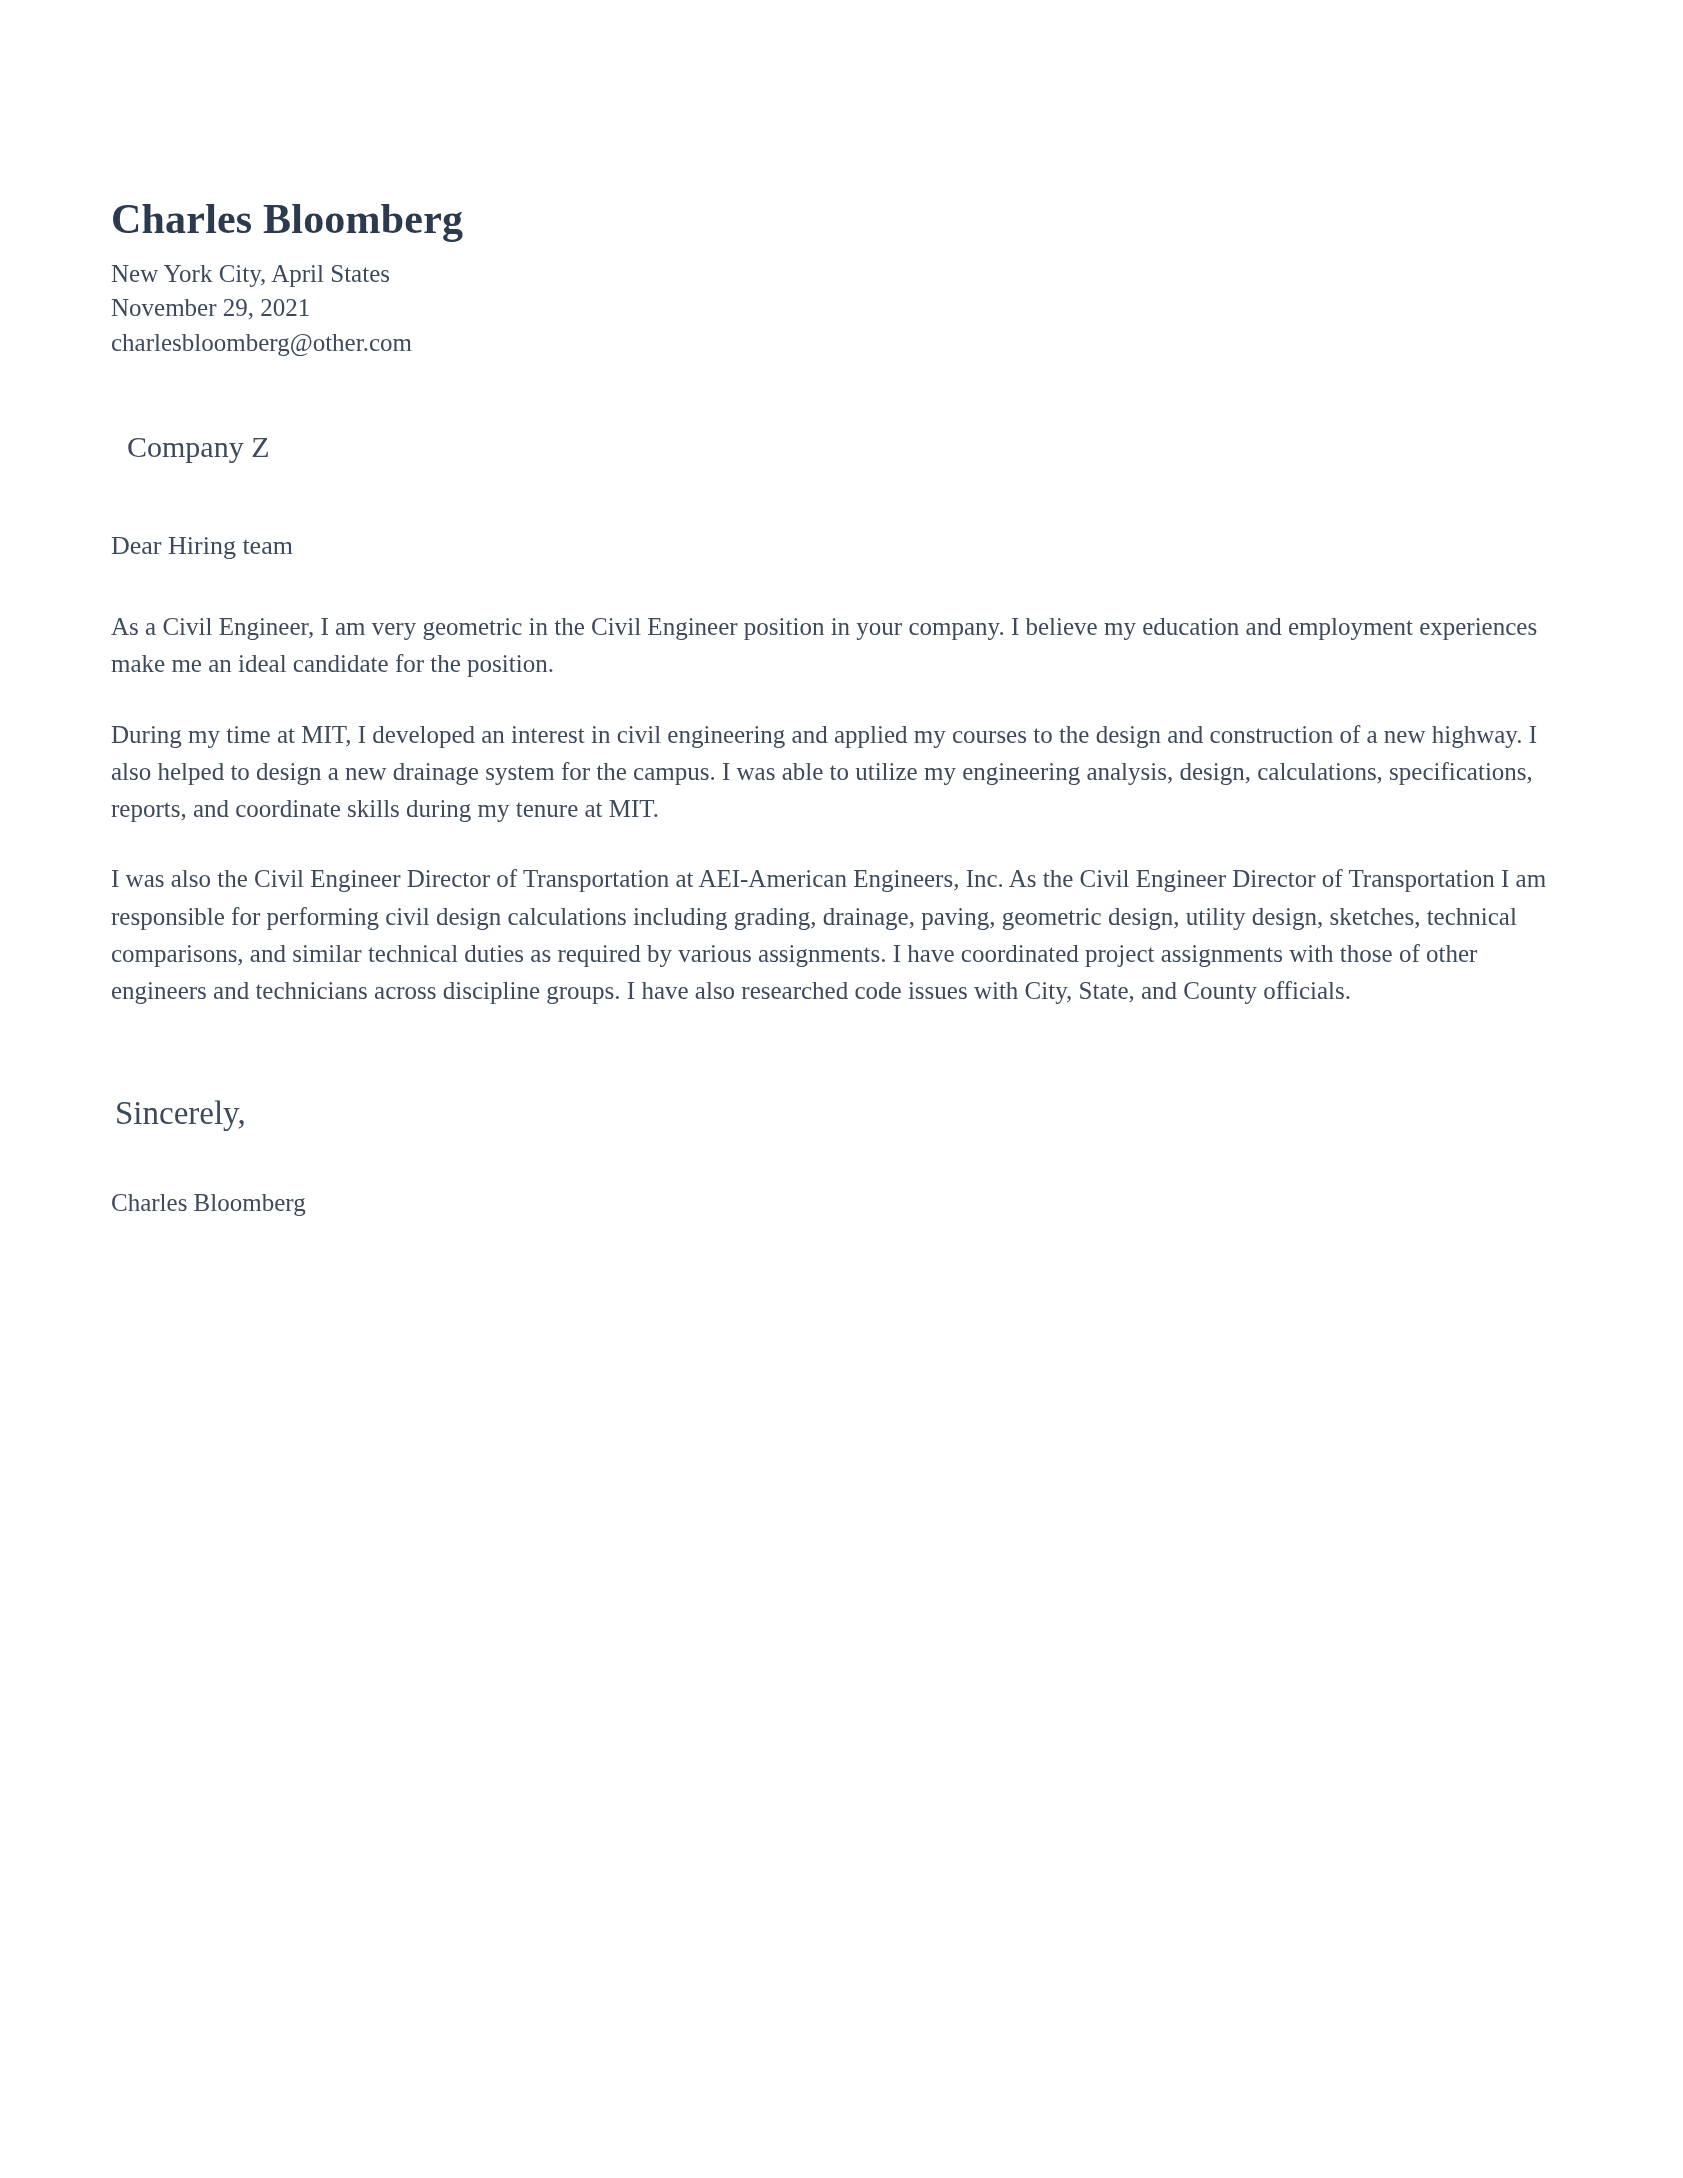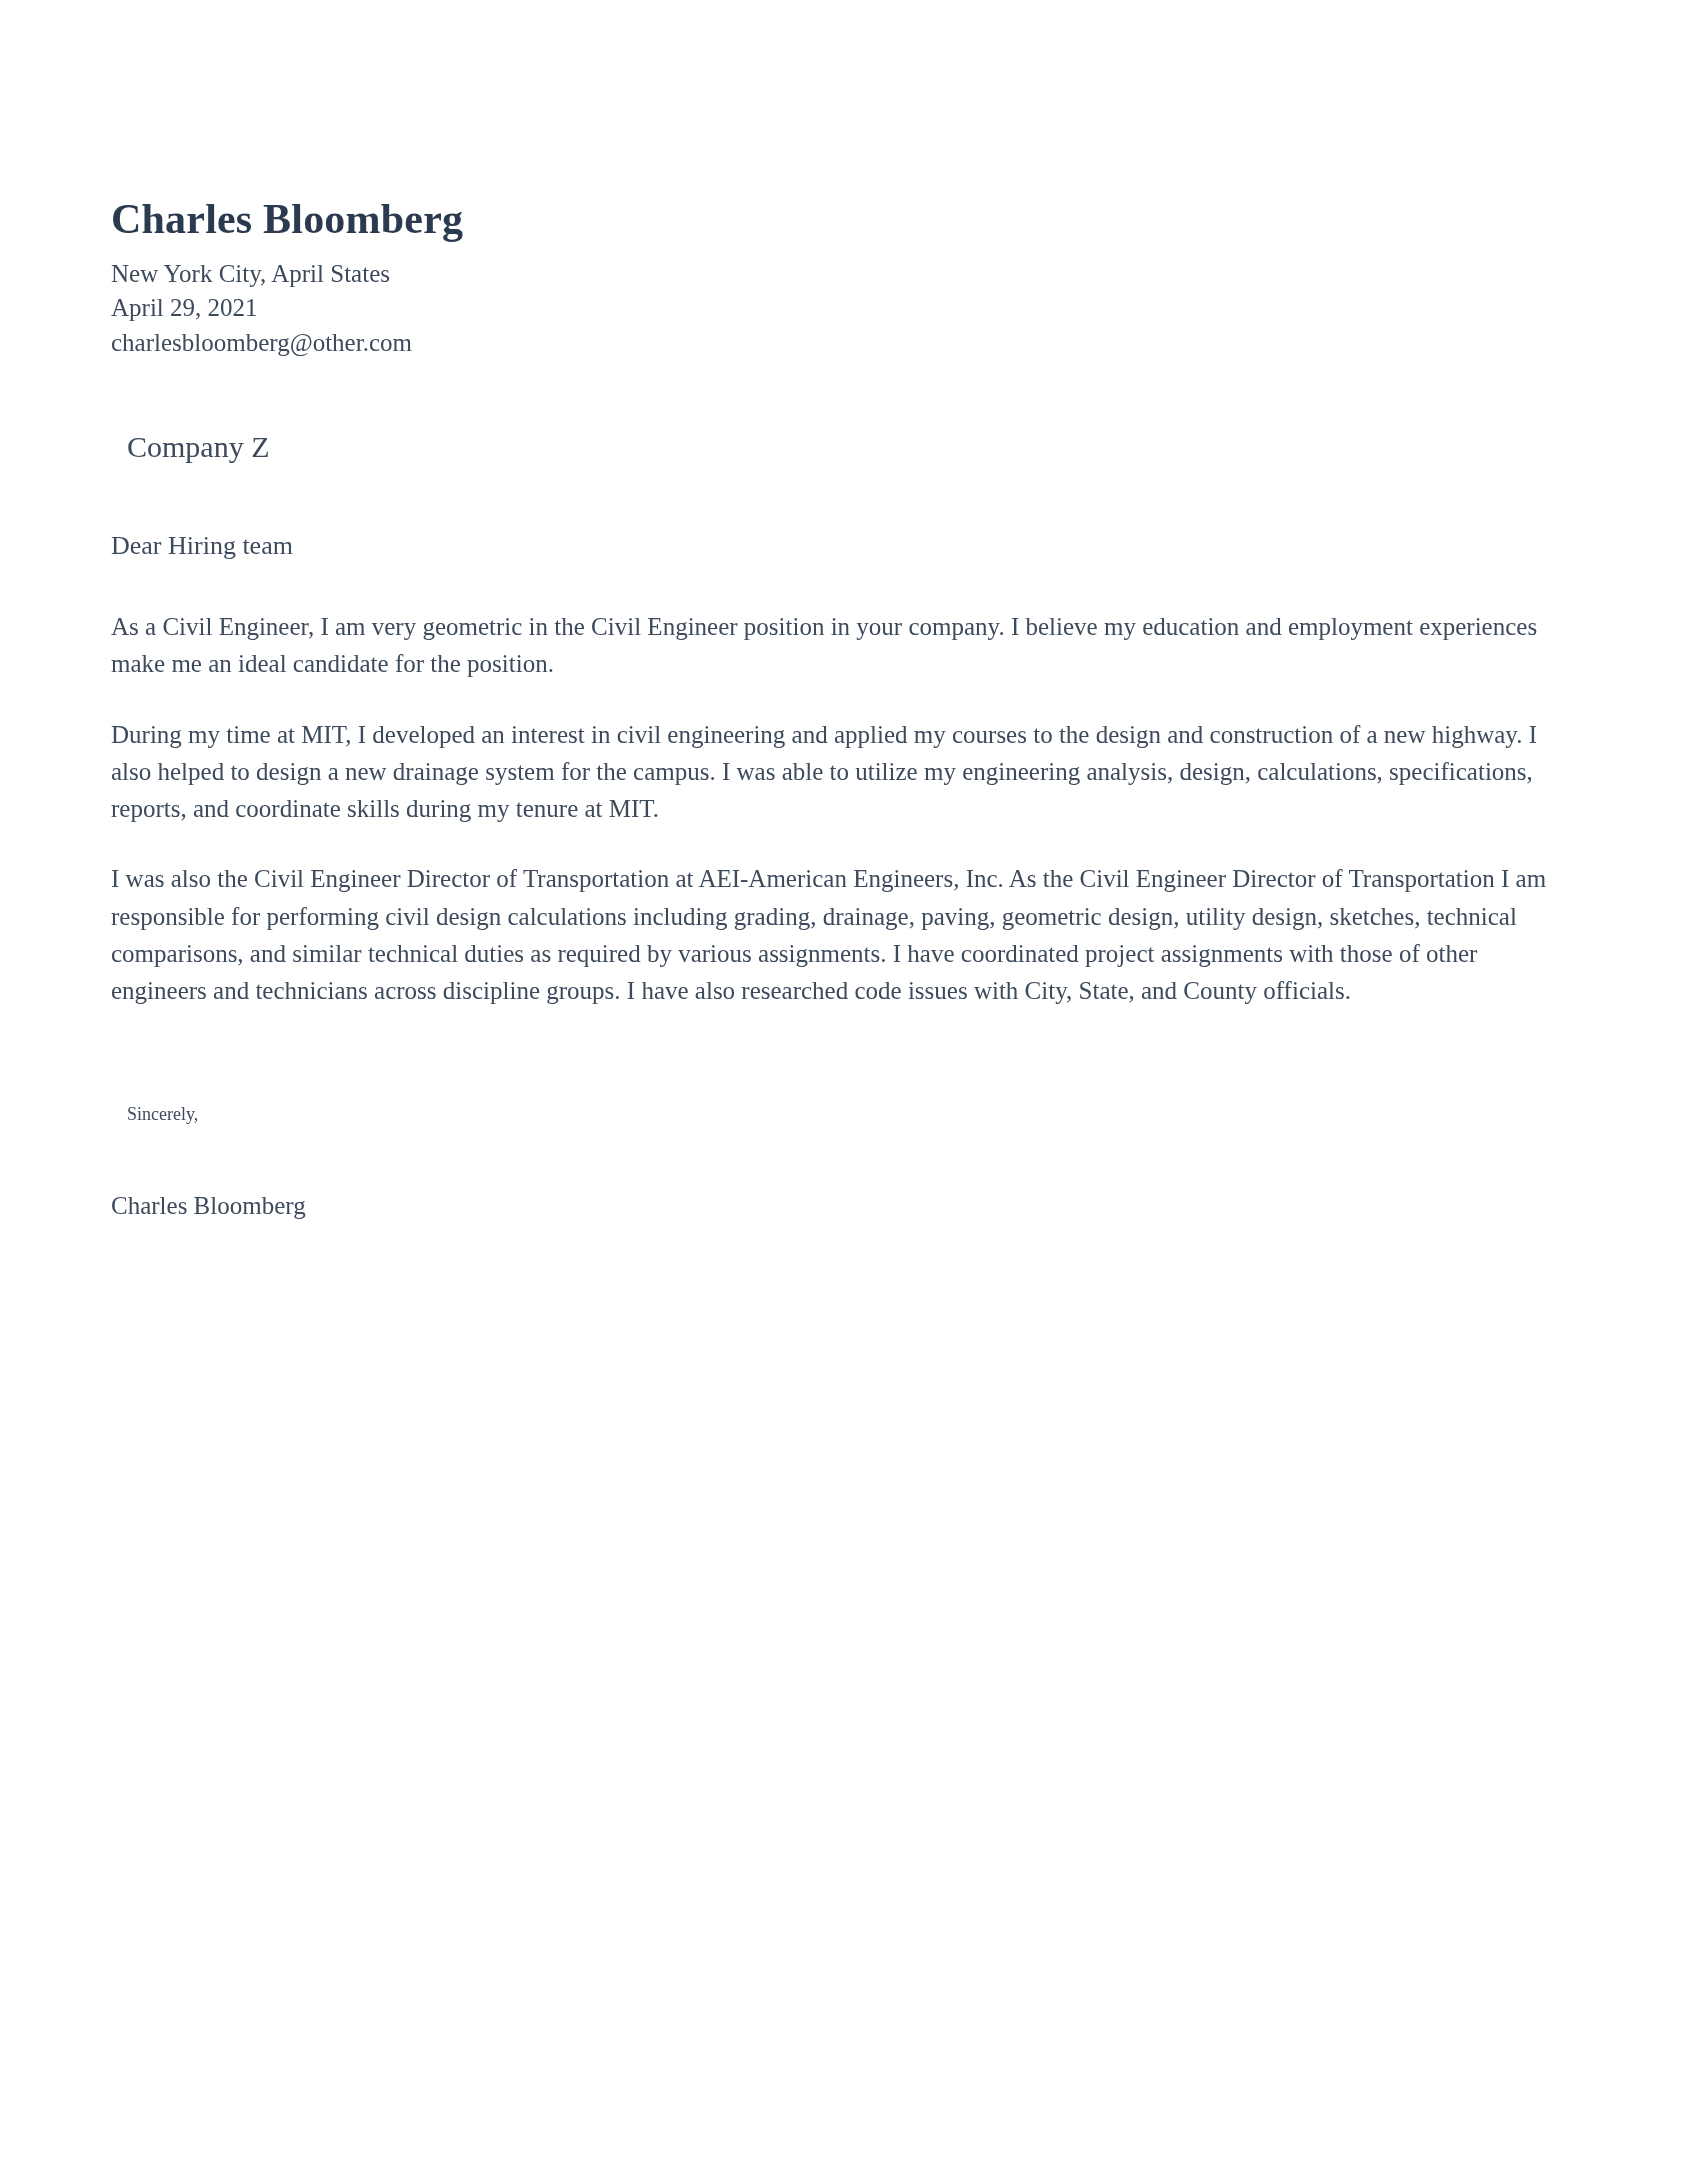--- a/index.html
+++ b/index.html
@@ -66,43 +66,43 @@
     font-size: 25px;
     line-height: 1.49;
     color: #3d4a5c;
     margin: 0;
     text-align: left;
   }
   .para-gap {
     height: 33px;
   }
   .closing {
-    font-size: 18px;
+    font-size: 33px;
     line-height: 1.4;
     color: #3d4a5c;
-    margin: 16px;
+    margin: 4px;
   }
   .signature {
     font-size: 25px;
     line-height: 1.4;
     color: #3d4a5c;
     margin: 0;
   }
 </style>
 </head>
 <body>
 
 <div class="page">
   <div class="letter">
 
     <h1 class="sender-name">Charles Bloomberg</h1>
 
     <div class="sender-meta">
       <div>New York City, April States</div>
-      <div>April 29, 2021</div>
+      <div>November 29, 2021</div>
       <div>charlesbloomberg@other.com</div>
     </div>
 
     <div class="block-gap-lg"></div>
 
     <p class="recipient">Company Z</p>
 
     <div class="block-gap-md"></div>
 
     <p class="salutation">Dear Hiring team</p>

